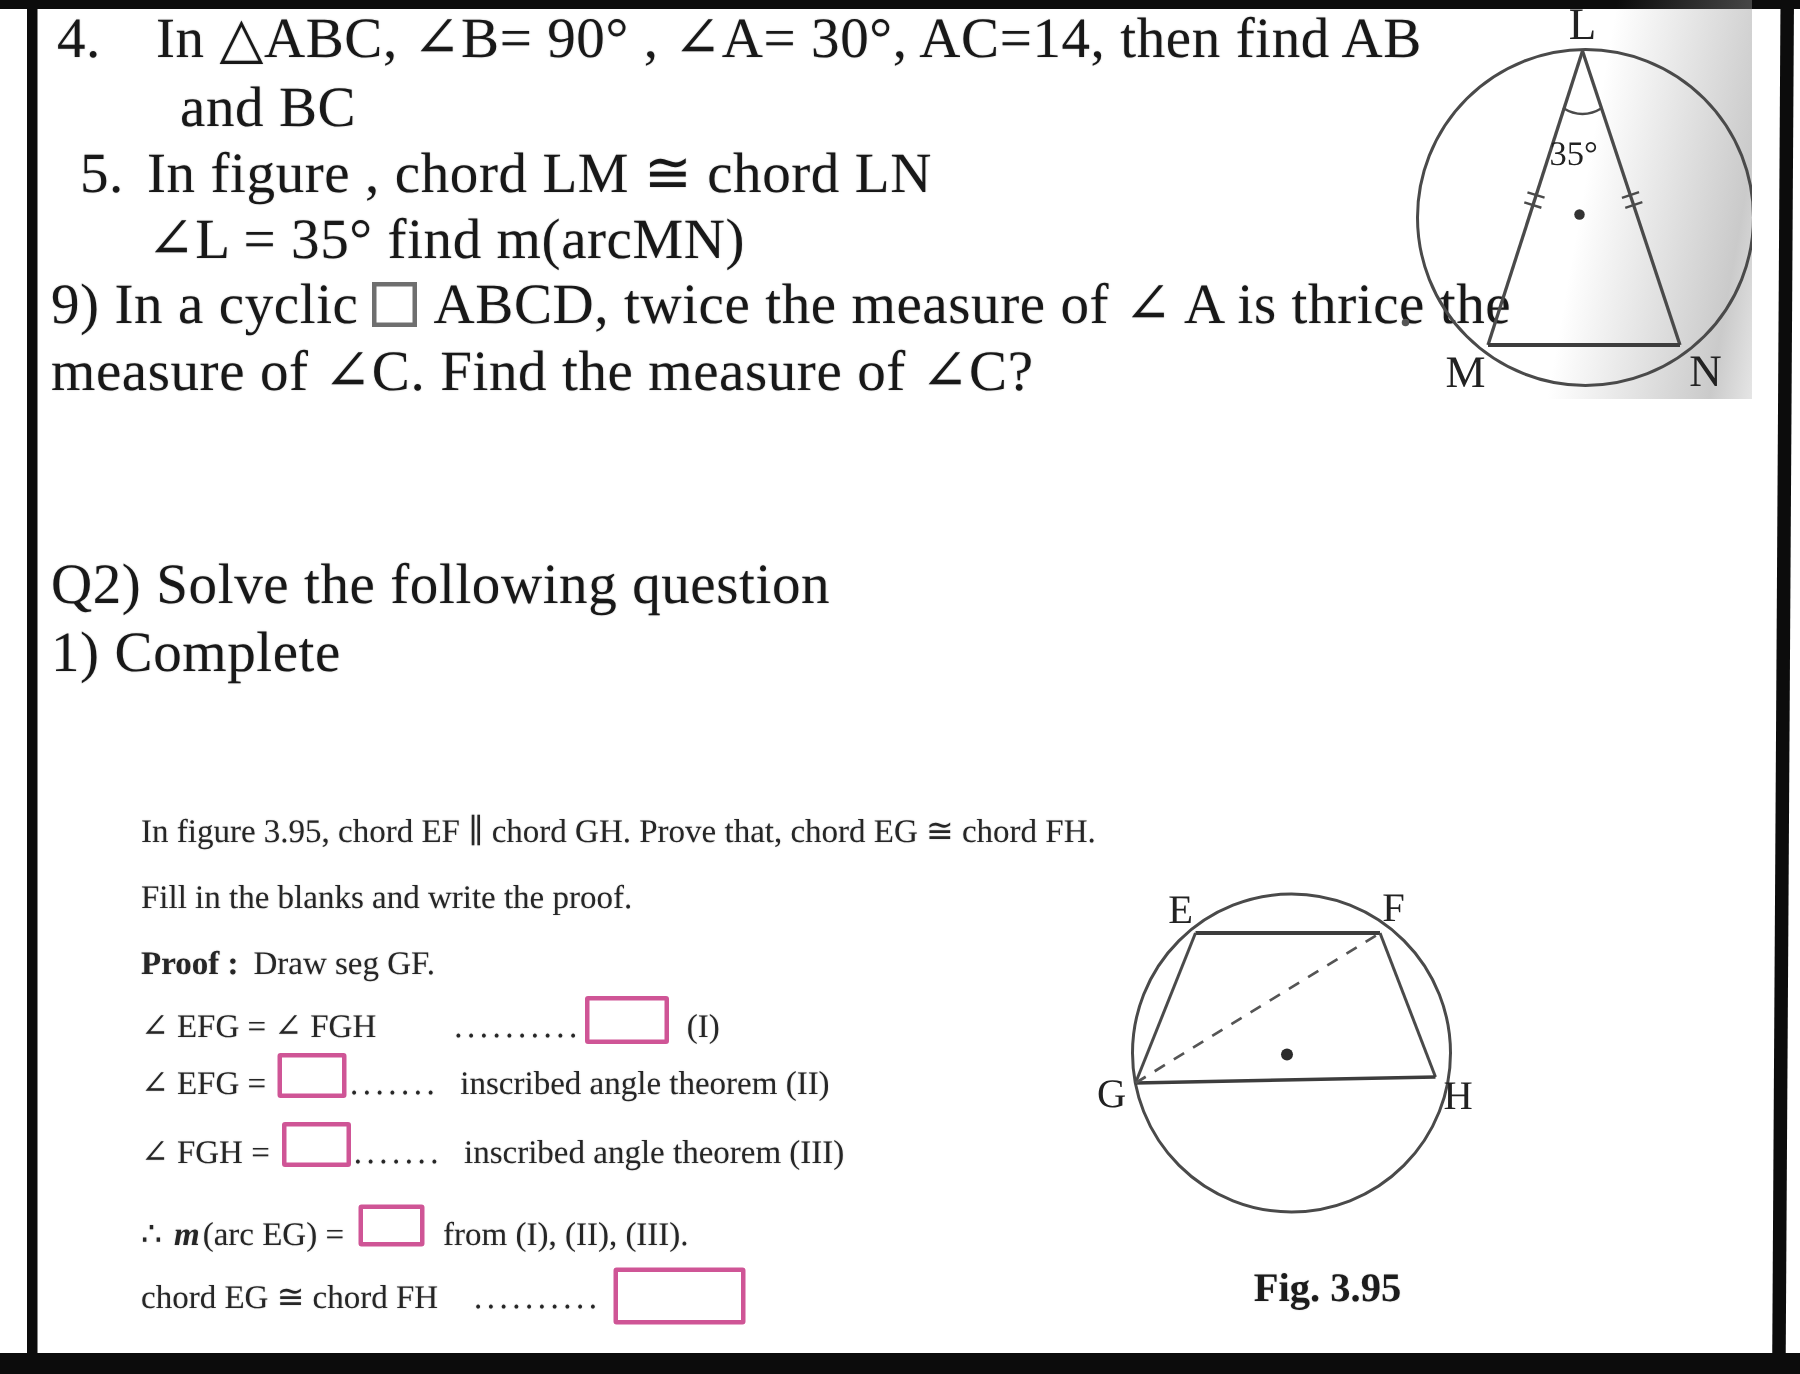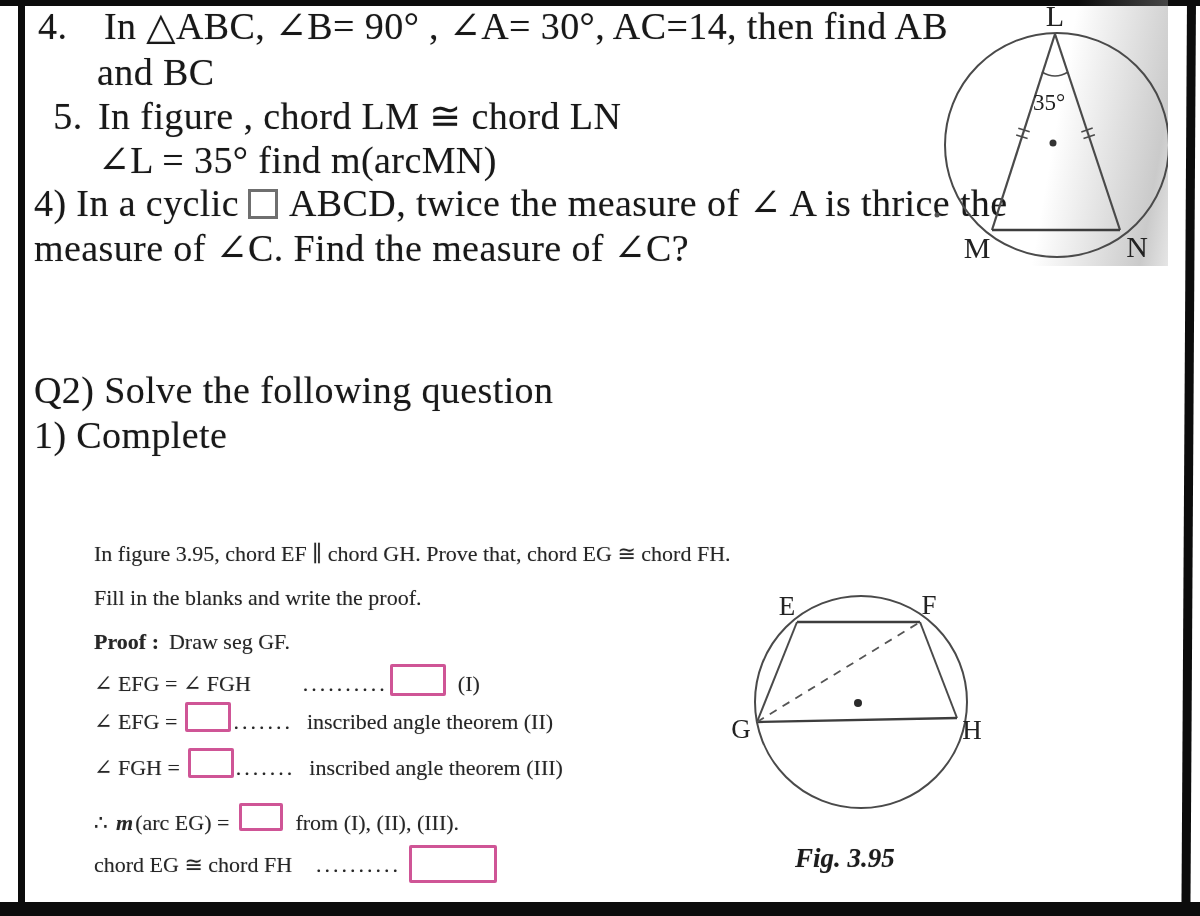--- a/index.html
+++ b/index.html
@@ -38,45 +38,45 @@
   .sq { display:inline-block; width:24px; height:24px; border:3px solid #6f6f6f;
         margin:0 11px 0 9px; transform:translateY(3px); background:#fff; }
 
   .diagram1 {
     position:absolute; left:930px; top:0; width:238px; height:266px;
     background:linear-gradient(100deg, rgba(185,185,185,0) 52%, rgba(150,150,150,0.50) 90%, rgba(170,170,170,0.30) 100%);
   }
   .diagram2 { position:absolute; left:725px; top:575px; width:270px; height:245px; }
   svg { display:block; }
   svg text { font-family:"Liberation Serif","DejaVu Serif","DejaVu Sans",serif; fill:#222; }
-  .figcap { position:absolute; left:795px; top:843px; width:180px; text-align:left;
-            font-weight:bold; font-size:27px; color:#1c1c1c; text-shadow:0 0 1px rgba(40,40,40,.3);font-style:italic; }
+  .figcap { position:absolute; left:795px; top:843px; width:180px; text-align:center;
+            font-weight:bold; font-size:27px; color:#1c1c1c; text-shadow:0 0 1px rgba(40,40,40,.3); }
 </style>
 </head>
 <body>
 
 <div class="page">
 
   <div class="border b-top"></div>
   <div class="border b-left"></div>
   <div class="border b-right"></div>
   <div class="border b-bottom"></div>
 
   <div class="line top-text" style="left:38px; top:4px;">
     <span class="num" style="width:66px;">4.</span><span>In △ABC,  ∠B= 90° , ∠A= 30°, AC=14, then find AB</span>
   </div>
-  <div class="line top-text" style="left:97px; top:50px;">and BC</div>
+  <div class="line top-text" style="left:120px; top:50px;">and BC</div>
 
   <div class="line top-text" style="left:38px; top:94px;text-align:center;">
     <span class="num" style="width:60px;">5.</span><span>In figure , chord LM ≅ chord LN</span>
   </div>
   <div class="line top-text" style="left:98px; top:138px;">∠L = 35° find m(arcMN)</div>
 
   <div class="line top-text" style="left:34px; top:181px;">
-    <span>4) In a cyclic</span><span class="sq"></span><span>ABCD, twice the measure of ∠ A is thrice the</span>
+    <span>9) In a cyclic</span><span class="sq"></span><span>ABCD, twice the measure of ∠ A is thrice the</span>
   </div>
   <div class="line top-text" style="left:34px; top:226px;">measure of ∠C. Find the measure of ∠C?</div>
 
   <div class="diagram1">
     <svg width="238" height="266" viewBox="0 0 238 266">
       <circle cx="127" cy="145" r="112" fill="none" stroke="#4a4a4a" stroke-width="2"></circle>
       <line x1="125" y1="34" x2="62" y2="230" stroke="#4a4a4a" stroke-width="2.2"></line>
       <line x1="125" y1="34" x2="190" y2="230" stroke="#4a4a4a" stroke-width="2.2"></line>
       <line x1="62" y1="230" x2="190" y2="230" stroke="#3d3d3d" stroke-width="2.6"></line>
       <path d="M 112,72 Q 125,80 138,72" fill="none" stroke="#4a4a4a" stroke-width="1.6"></path>

